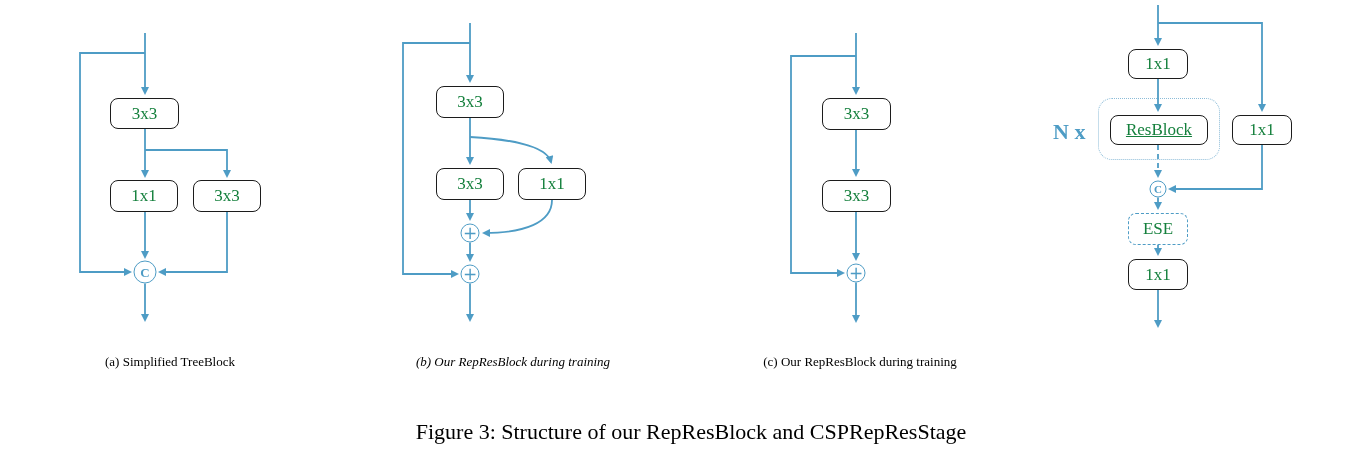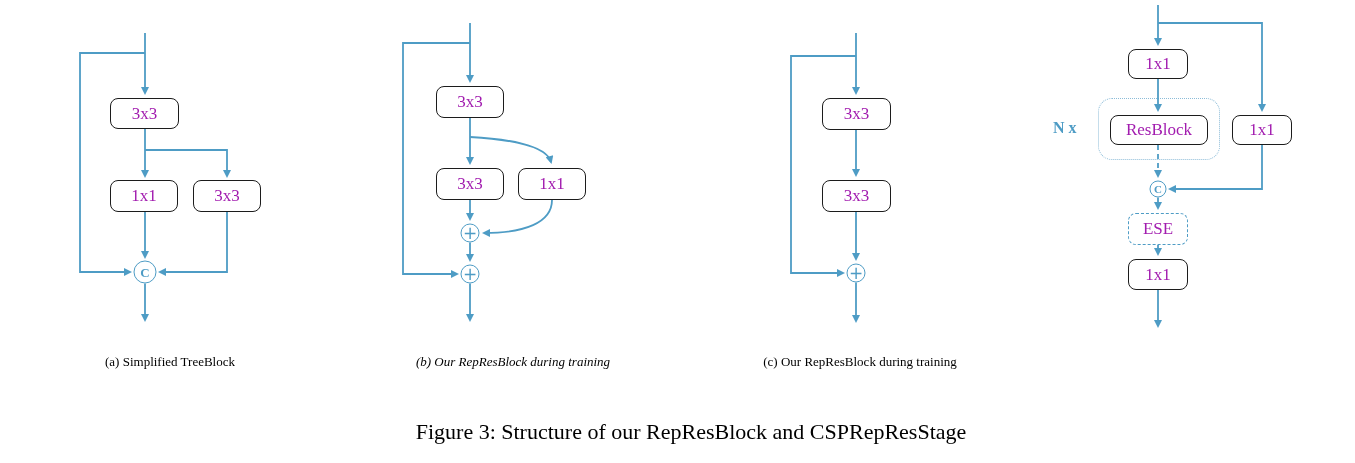--- a/index.html
+++ b/index.html
@@ -9,35 +9,35 @@
   }
   svg.connectors { position:absolute; left:0; top:0; z-index:1; }
   .dotted-container {
     position:absolute; z-index:0;
     border:1.6px dotted #8cbcd8; border-radius:14px; background:transparent;
   }
   .node {
     position:absolute; z-index:2; box-sizing:border-box;
     display:flex; align-items:center; justify-content:center;
     background:#ffffff; border:1.8px solid #1c1c1c; border-radius:8px;
-    font-size:17px; color:#a21caf;
+    font-size:17px; color:#15803d;
   }
   .node.dashed-blue { border:1.7px dashed #4e9cc5; }
   .circle-node {
     position:absolute; z-index:2; box-sizing:border-box;
     display:flex; align-items:center; justify-content:center;
     background:#ffffff; border:1.8px solid #4e9cc5; border-radius:50%;
     color:#4e9cc5; transform:translate(-50%,-50%); line-height:1;
   }
   .concat-circle { font-weight:bold; font-size:13px; }
   .concat-circle.small { font-size:11px; }
   .add-circle { font-size:17px; font-family:"DejaVu Sans", sans-serif; padding-bottom:1px; }
   .repeat-label {
     position:absolute; z-index:2; color:#4e9cc5; font-weight:bold;
-    font-size:16px; white-space:nowrap;
+    font-size:22px; white-space:nowrap;
   }
   .sub-caption {
     position:absolute; top:354px; transform:translateX(-50%); z-index:2;
     font-size:13px; color:#000; white-space:nowrap;
   }
   .figure-caption {
     position:absolute; top:419px; left:691px; transform:translateX(-50%); z-index:2;
     font-size:22px; color:#000; white-space:nowrap;
   }
   .watermark {
@@ -106,21 +106,21 @@
   <div class="circle-node add-circle" style="left:470px; top:274px; width:19px; height:19px;">+</div>
   <div class="sub-caption" style="left:513px;font-style:italic;">(b) Our RepResBlock during training</div>
 
   <div class="node" style="left:822px; top:98px; width:69px; height:32px;">3x3</div>
   <div class="node" style="left:822px; top:180px; width:69px; height:32px;">3x3</div>
   <div class="circle-node add-circle" style="left:856px; top:273px; width:19px; height:19px;">+</div>
   <div class="sub-caption" style="left:860px;">(c) Our RepResBlock during training</div>
 
   <div class="dotted-container" style="left:1098px; top:98px; width:120px; height:60px;"></div>
   <div class="node" style="left:1128px; top:49px; width:60px; height:30px;">1x1</div>
-  <div class="node" style="left:1110px; top:115px; width:98px; height:30px;">ResBlock</div>
+  <div class="node" style="left:1110px; top:115px; width:98px; height:30px;text-decoration:underline;">ResBlock</div>
   <div class="node" style="left:1232px; top:115px; width:60px; height:30px;">1x1</div>
   <div class="repeat-label" style="left:1053px; top:119px;">N x</div>
   <div class="circle-node concat-circle small" style="left:1158px; top:189px; width:17px; height:17px;">C</div>
   <div class="node dashed-blue" style="left:1128px; top:213px; width:60px; height:32px;text-align:right;">ESE</div>
   <div class="node" style="left:1128px; top:259px; width:60px; height:31px;">1x1</div>
 
   <div class="figure-caption">Figure 3: Structure of our RepResBlock and CSPRepResStage</div>
 
 </div>
 

